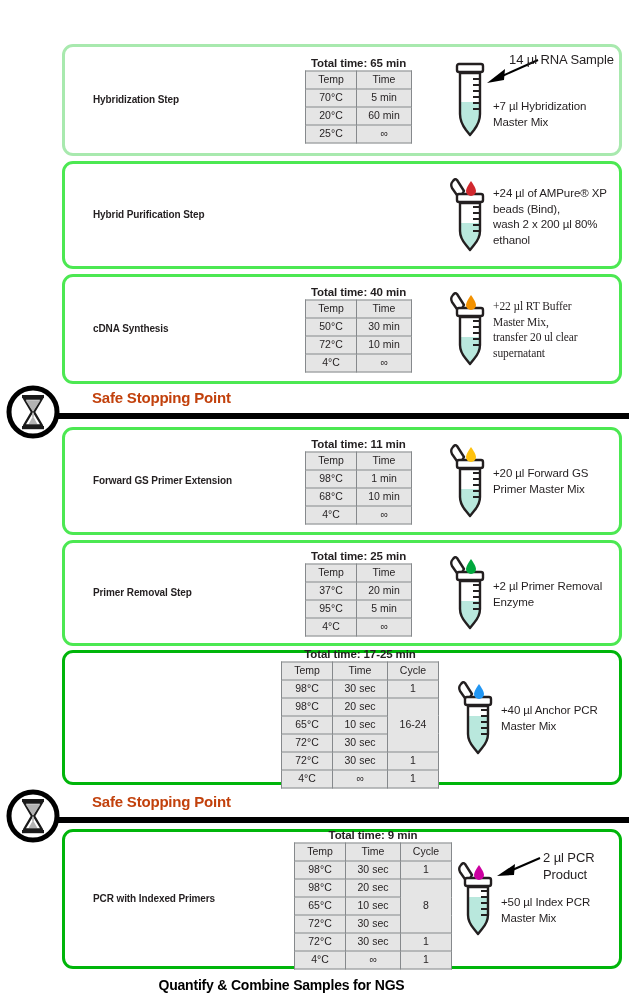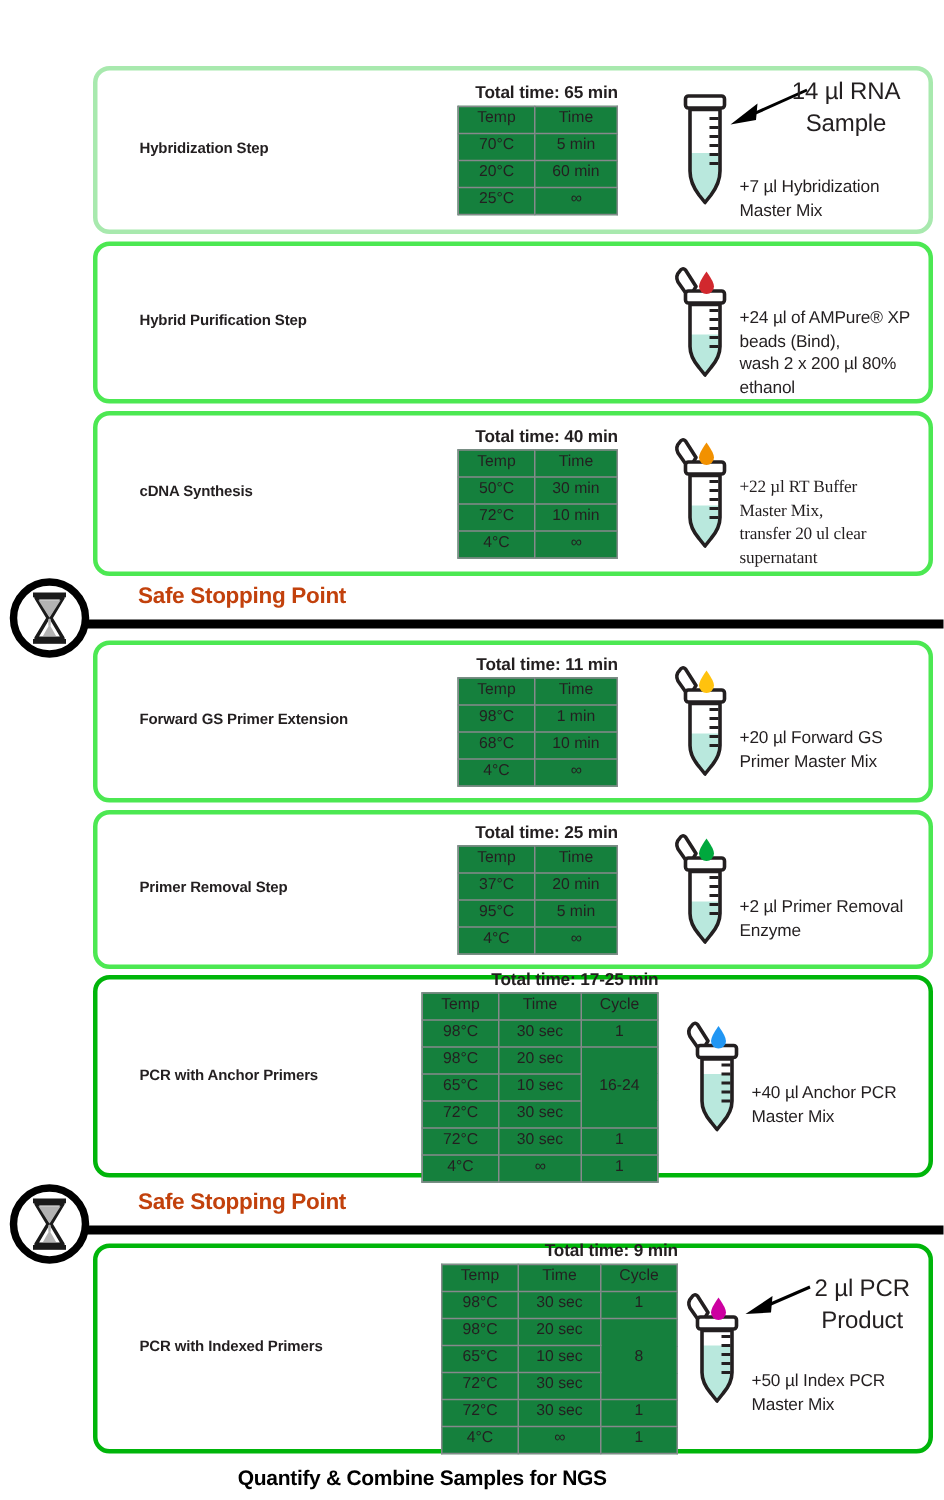--- a/index.html
+++ b/index.html
@@ -44,29 +44,29 @@
 
   
   .table-wrap {
     position: absolute;
     top: 50%;
     transform: translateY(-50%);
   }
   .total-time {
     font-size: 11.5px;
     font-weight: bold;
-    text-align: right;
+    text-align: center;
     margin: 0 0 2px 0;
     letter-spacing: -0.1px;
     white-space: nowrap;
   }
   table.cycler {
     border-collapse: collapse;
     margin: 0 auto;
-    background: #15803d;
+    background: #e5e5e5;
   }
   table.cycler td, table.cycler th {
     border: 1px solid #86898c;
     font-size: 10.5px;
     font-weight: normal;
     text-align: center;
     padding: 1px 0 2px 0;
     line-height: 1.25;
     color: #231f20;
     height: 14px;
@@ -87,31 +87,29 @@
   }
 
   
   .note {
     position: absolute;
     font-size: 11.5px;
     line-height: 1.35;
     letter-spacing: -0.1px;
     color: #231f20;
     white-space: pre-line;
-    margin-top: 19px;
   }
 
   
   .callout {
     position: absolute;
-    font-size: 16px;
+    font-size: 13px;
     line-height: 1.3;
     letter-spacing: -0.1px;
     white-space: pre-line;
-    text-align: center;
   }
   .arrow-svg { position: absolute; }
 
   
   .stop-row { position: absolute; left: 0; width: 629px; height: 56px; }
   .stop-rule {
     position: absolute;
     left: 52px;
     right: 0;
     top: 30px;
@@ -391,21 +389,20 @@
       </g>
       <path d="M24 4 Q29 11 29 14 A5 5 0 0 1 19 14 Q19 11 24 4 Z" fill="#00a83d"></path>
     </svg>
   </div>
 
   <div class="note" style="left:428px;top:36px;">+2 µl Primer Removal
 Enzyme</div>
 </div>
 
 <div class="step-box tone-deep" style="top: 650px; height: 135px; border-color: rgb(0, 181, 10);">
-  <div class="step-title">PCR with Anchor Primers</div>
 
   <div class="table-wrap" style="left:216px;">
     <div class="total-time">Total time: 17-25 min</div>
     <table class="cycler">
       <tbody>
           <tr>
         <th class="c-temp">Temp</th>
         <th class="c-time">Time</th>
         <th class="c-cyc">Cycle</th>
       </tr>

